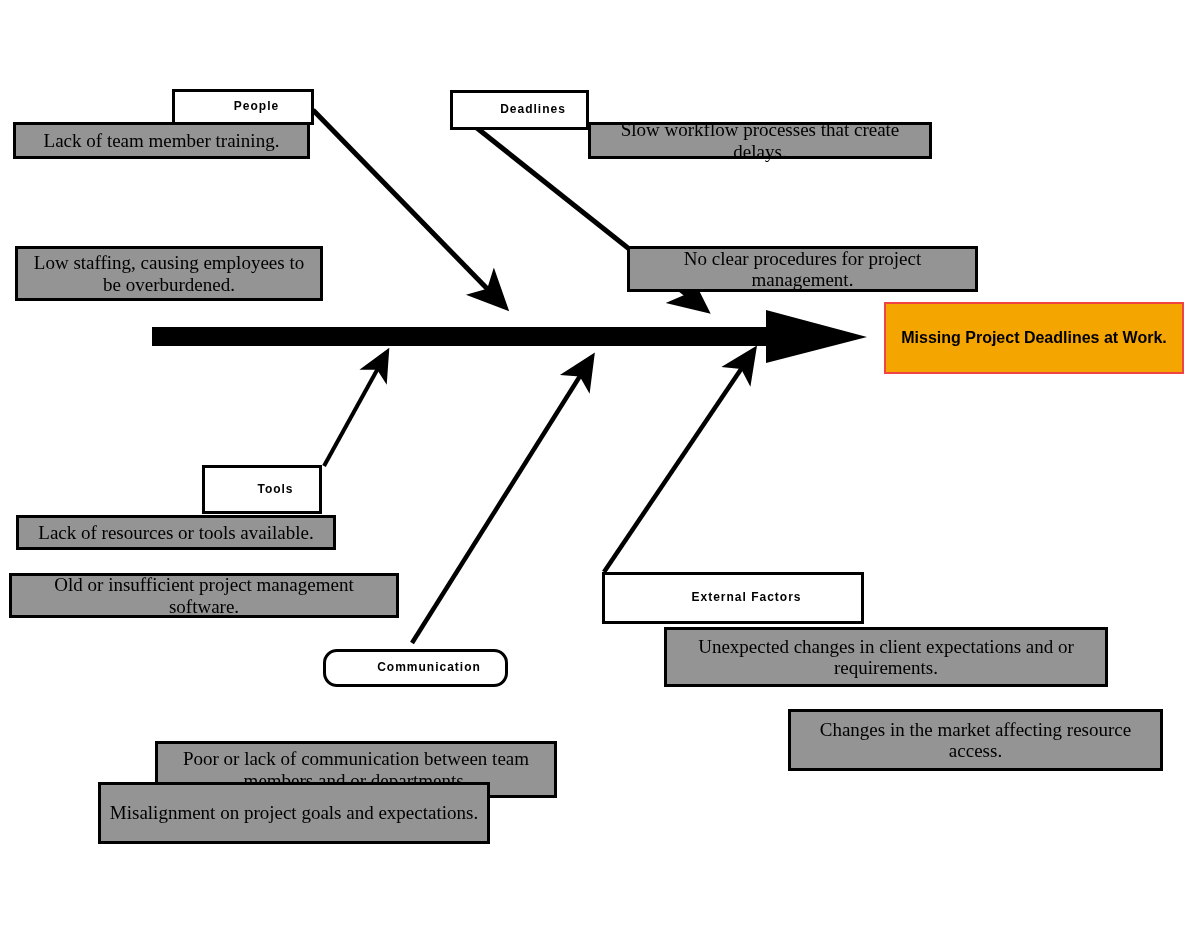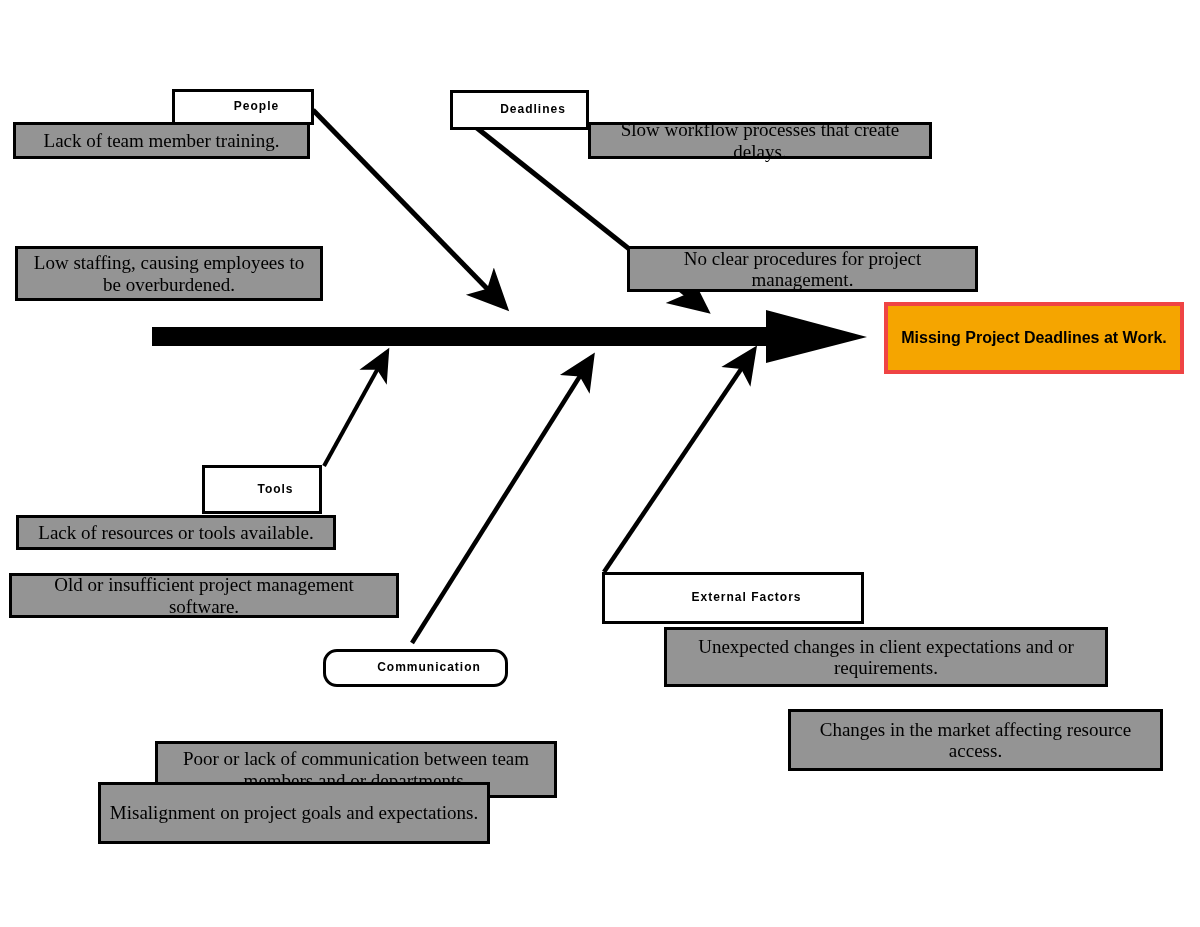--- a/index.html
+++ b/index.html
@@ -47,21 +47,21 @@
     color: #000000;
     font-family: "Liberation Sans", sans-serif;
     font-size: 12px;
     font-weight: bold;
     letter-spacing: 1px;
     z-index: 6;
     padding-left: 27px;
   }
   .effect-box {
     background: #f5a500;
-    border: 4px solid #ef4444;
+    border: 2px solid #ef4444;
     color: #000000;
     font-family: "Liberation Sans", sans-serif;
     font-size: 16px;
     font-weight: bold;
     line-height: 1.25;
     padding: 2px 8px;
     z-index: 7;
   }
   .box span {
     display: block;

